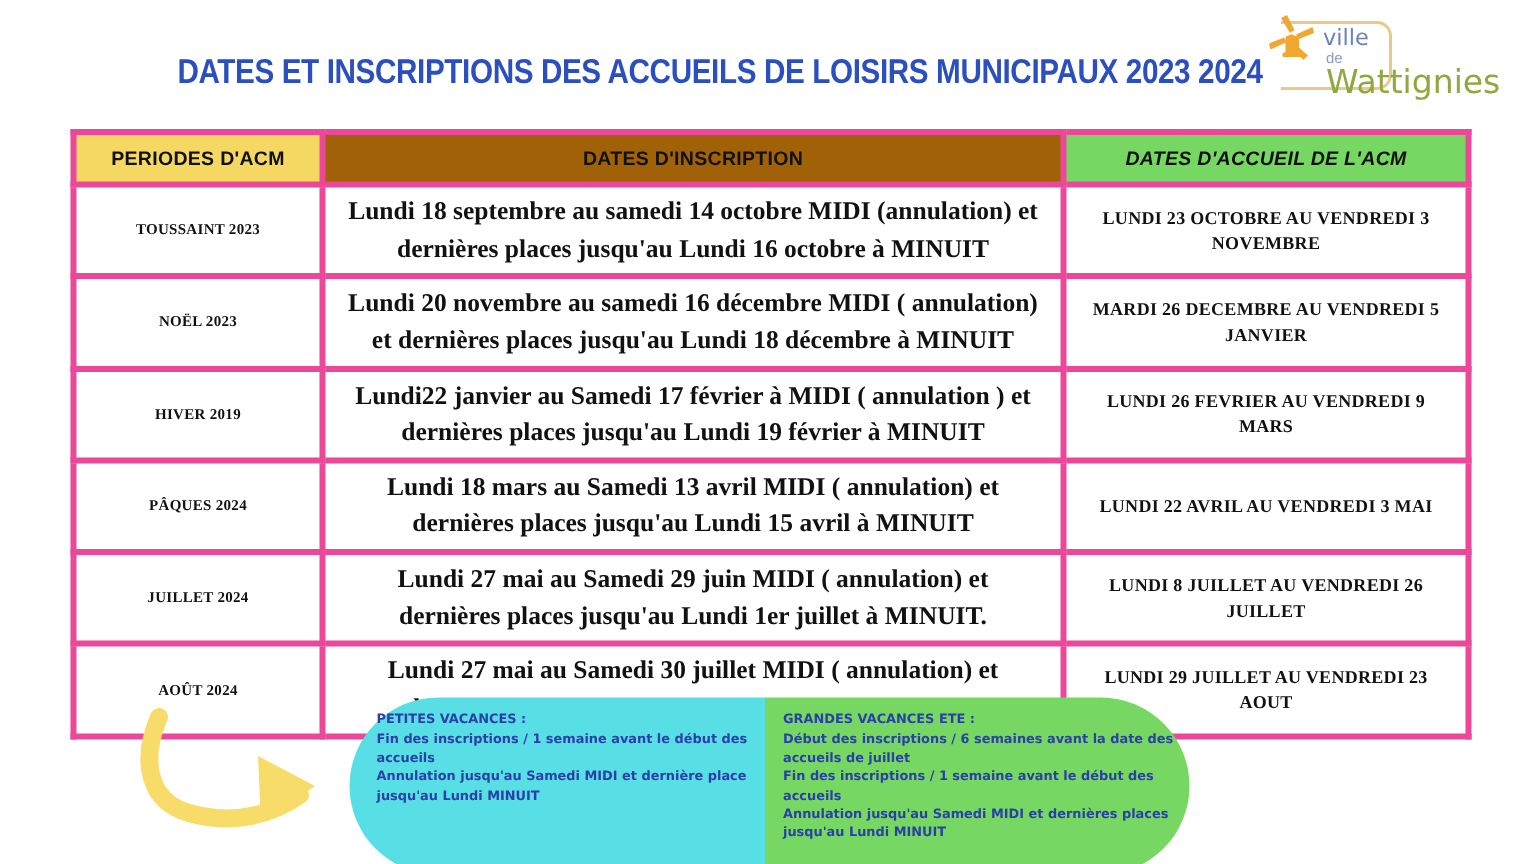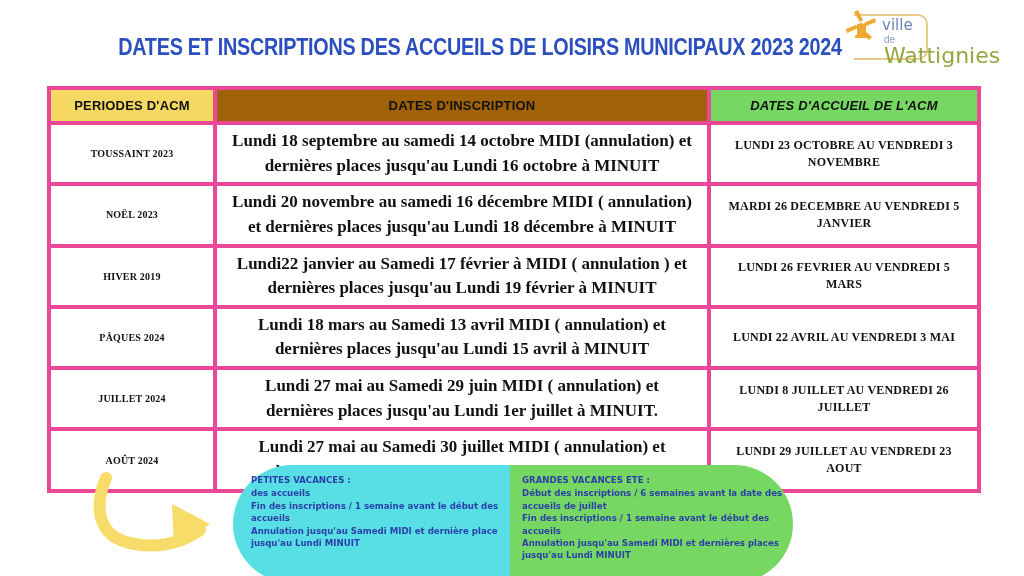--- a/index.html
+++ b/index.html
@@ -244,21 +244,21 @@
       <td class="cell-accueil">LUNDI 23 OCTOBRE AU VENDREDI 3 NOVEMBRE</td>
     </tr>
     <tr>
       <td class="cell-period">NOËL 2023</td>
       <td class="cell-inscr">Lundi 20 novembre au samedi 16 décembre MIDI ( annulation) et dernières places jusqu'au Lundi 18 décembre à MINUIT</td>
       <td class="cell-accueil">MARDI 26 DECEMBRE AU VENDREDI 5 JANVIER</td>
     </tr>
     <tr>
       <td class="cell-period">HIVER 2019</td>
       <td class="cell-inscr">Lundi22 janvier au Samedi 17 février à MIDI ( annulation ) et dernières places jusqu'au Lundi 19 février à MINUIT</td>
-      <td class="cell-accueil">LUNDI 26 FEVRIER AU VENDREDI 5 MARS</td>
+      <td class="cell-accueil">LUNDI 26 FEVRIER AU VENDREDI 9 MARS</td>
     </tr>
     <tr>
       <td class="cell-period">PÂQUES 2024</td>
       <td class="cell-inscr">Lundi 18 mars au Samedi 13 avril MIDI ( annulation) et dernières places jusqu'au Lundi 15 avril à MINUIT</td>
       <td class="cell-accueil">LUNDI 22 AVRIL AU VENDREDI 3 MAI</td>
     </tr>
     <tr>
       <td class="cell-period">JUILLET 2024</td>
       <td class="cell-inscr">Lundi 27 mai au Samedi 29 juin MIDI ( annulation) et dernières places jusqu'au Lundi 1er juillet  à MINUIT.</td>
       <td class="cell-accueil">LUNDI 8 JUILLET  AU VENDREDI 26 JUILLET</td>
@@ -274,21 +274,20 @@
 <div class="arrow-wrap">
   <svg viewBox="0 0 160 86" width="160" height="86">
     <path d="M18 6 C 6 34, 10 62, 38 70 C 66 78, 92 72, 112 58" stroke="#F7DC6A" stroke-width="12" fill="none" stroke-linecap="round"></path>
     <path d="M84 32 L122 52 L86 76 Z" fill="#F7DC6A"></path>
   </svg>
 </div>
 
 <div class="callouts">
   <div class="callout callout-small">
     <span class="callout-title">PETITES VACANCES :</span>
-    <span class="callout-line">des accueils</span>
     <span class="callout-line"> Fin des inscriptions / 1 semaine avant le début des</span>
     <span class="callout-line">accueils</span>
     <span class="callout-line">Annulation jusqu'au Samedi MIDI et dernière place</span>
     <span class="callout-line">jusqu'au Lundi MINUIT</span>
   </div>
   <div class="callout callout-big">
     <span class="callout-title">GRANDES VACANCES ETE :</span>
     <span class="callout-line">Début des inscriptions / 6 semaines avant la date des</span>
     <span class="callout-line">accueils de juillet</span>
     <span class="callout-line">Fin des inscriptions / 1 semaine avant le début des</span>

